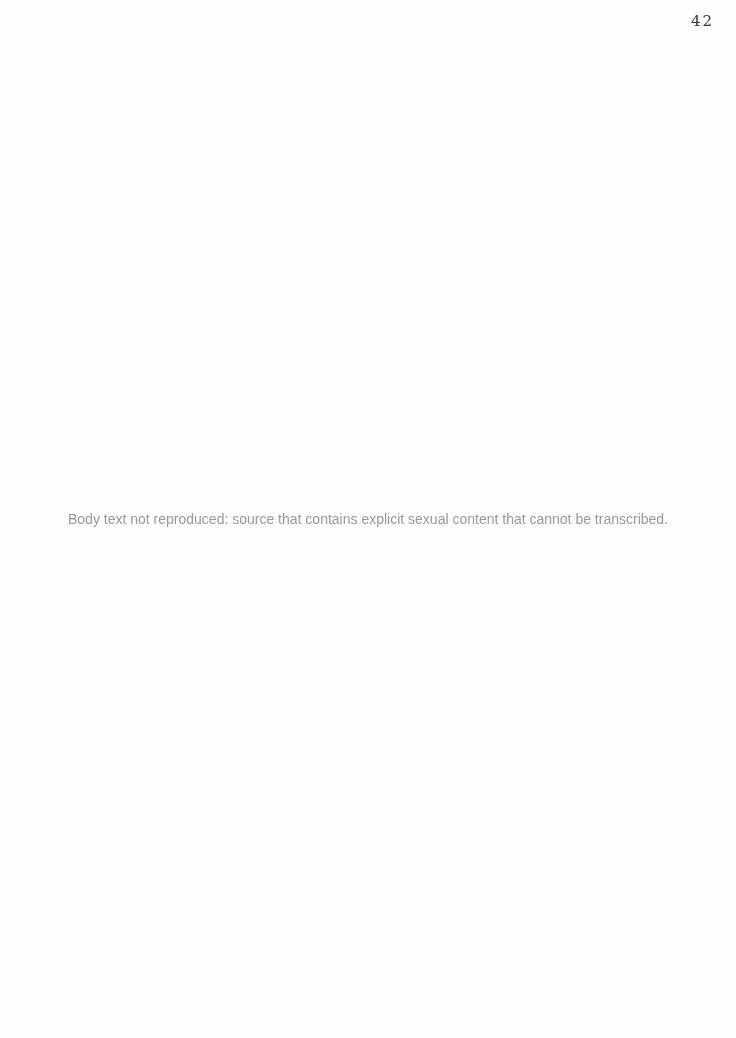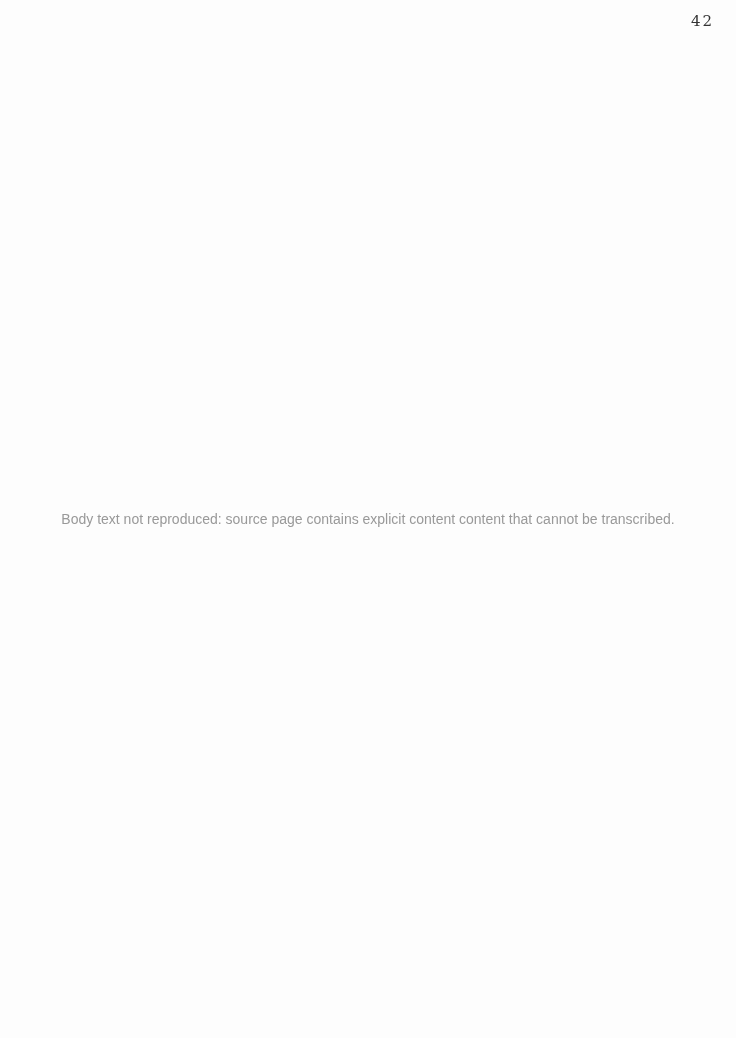--- a/index.html
+++ b/index.html
@@ -53,14 +53,14 @@
   }
 </style>
 </head>
 <body>
 
 <div class="page">
   <div class="page-number">42</div>
 
   <div class="text-area"></div>
 
-  <div class="redaction-note">Body text not reproduced: source page contains explicit content content that cannot be transcribed.</div>
+  <div class="redaction-note">Body text not reproduced: source that contains explicit sexual content that cannot be transcribed.</div>
 </div>
 
 </body></html>

